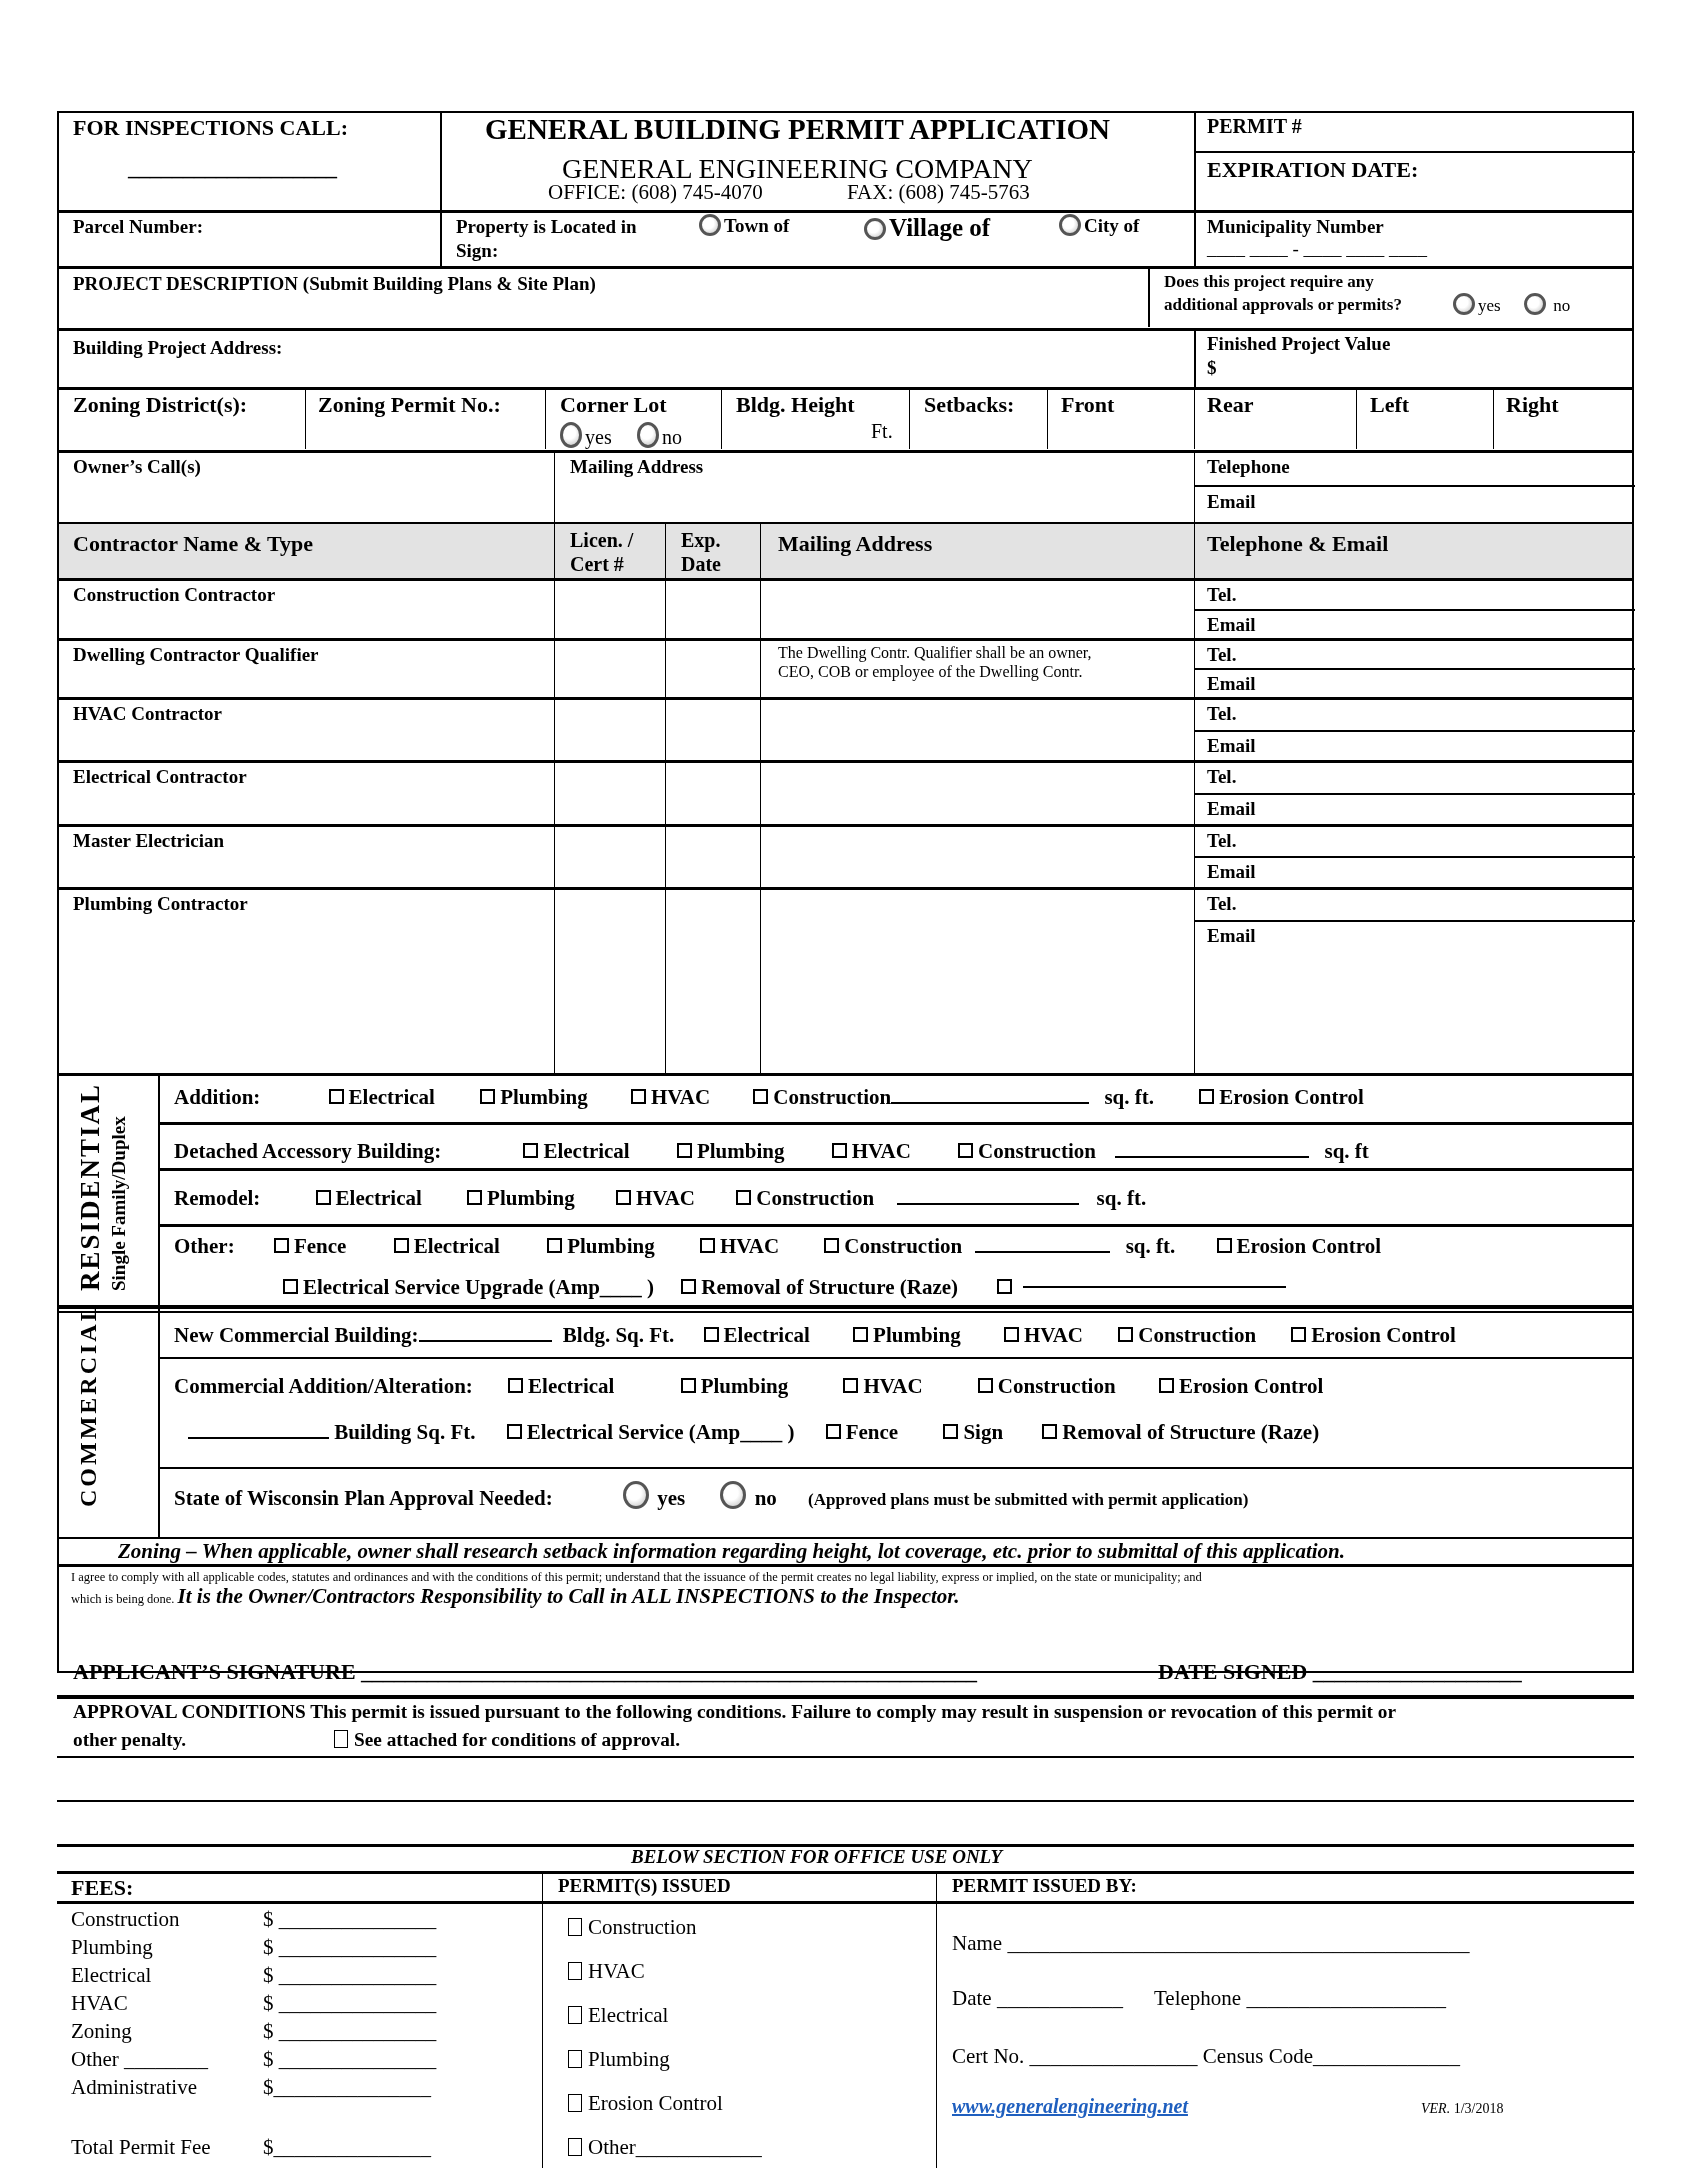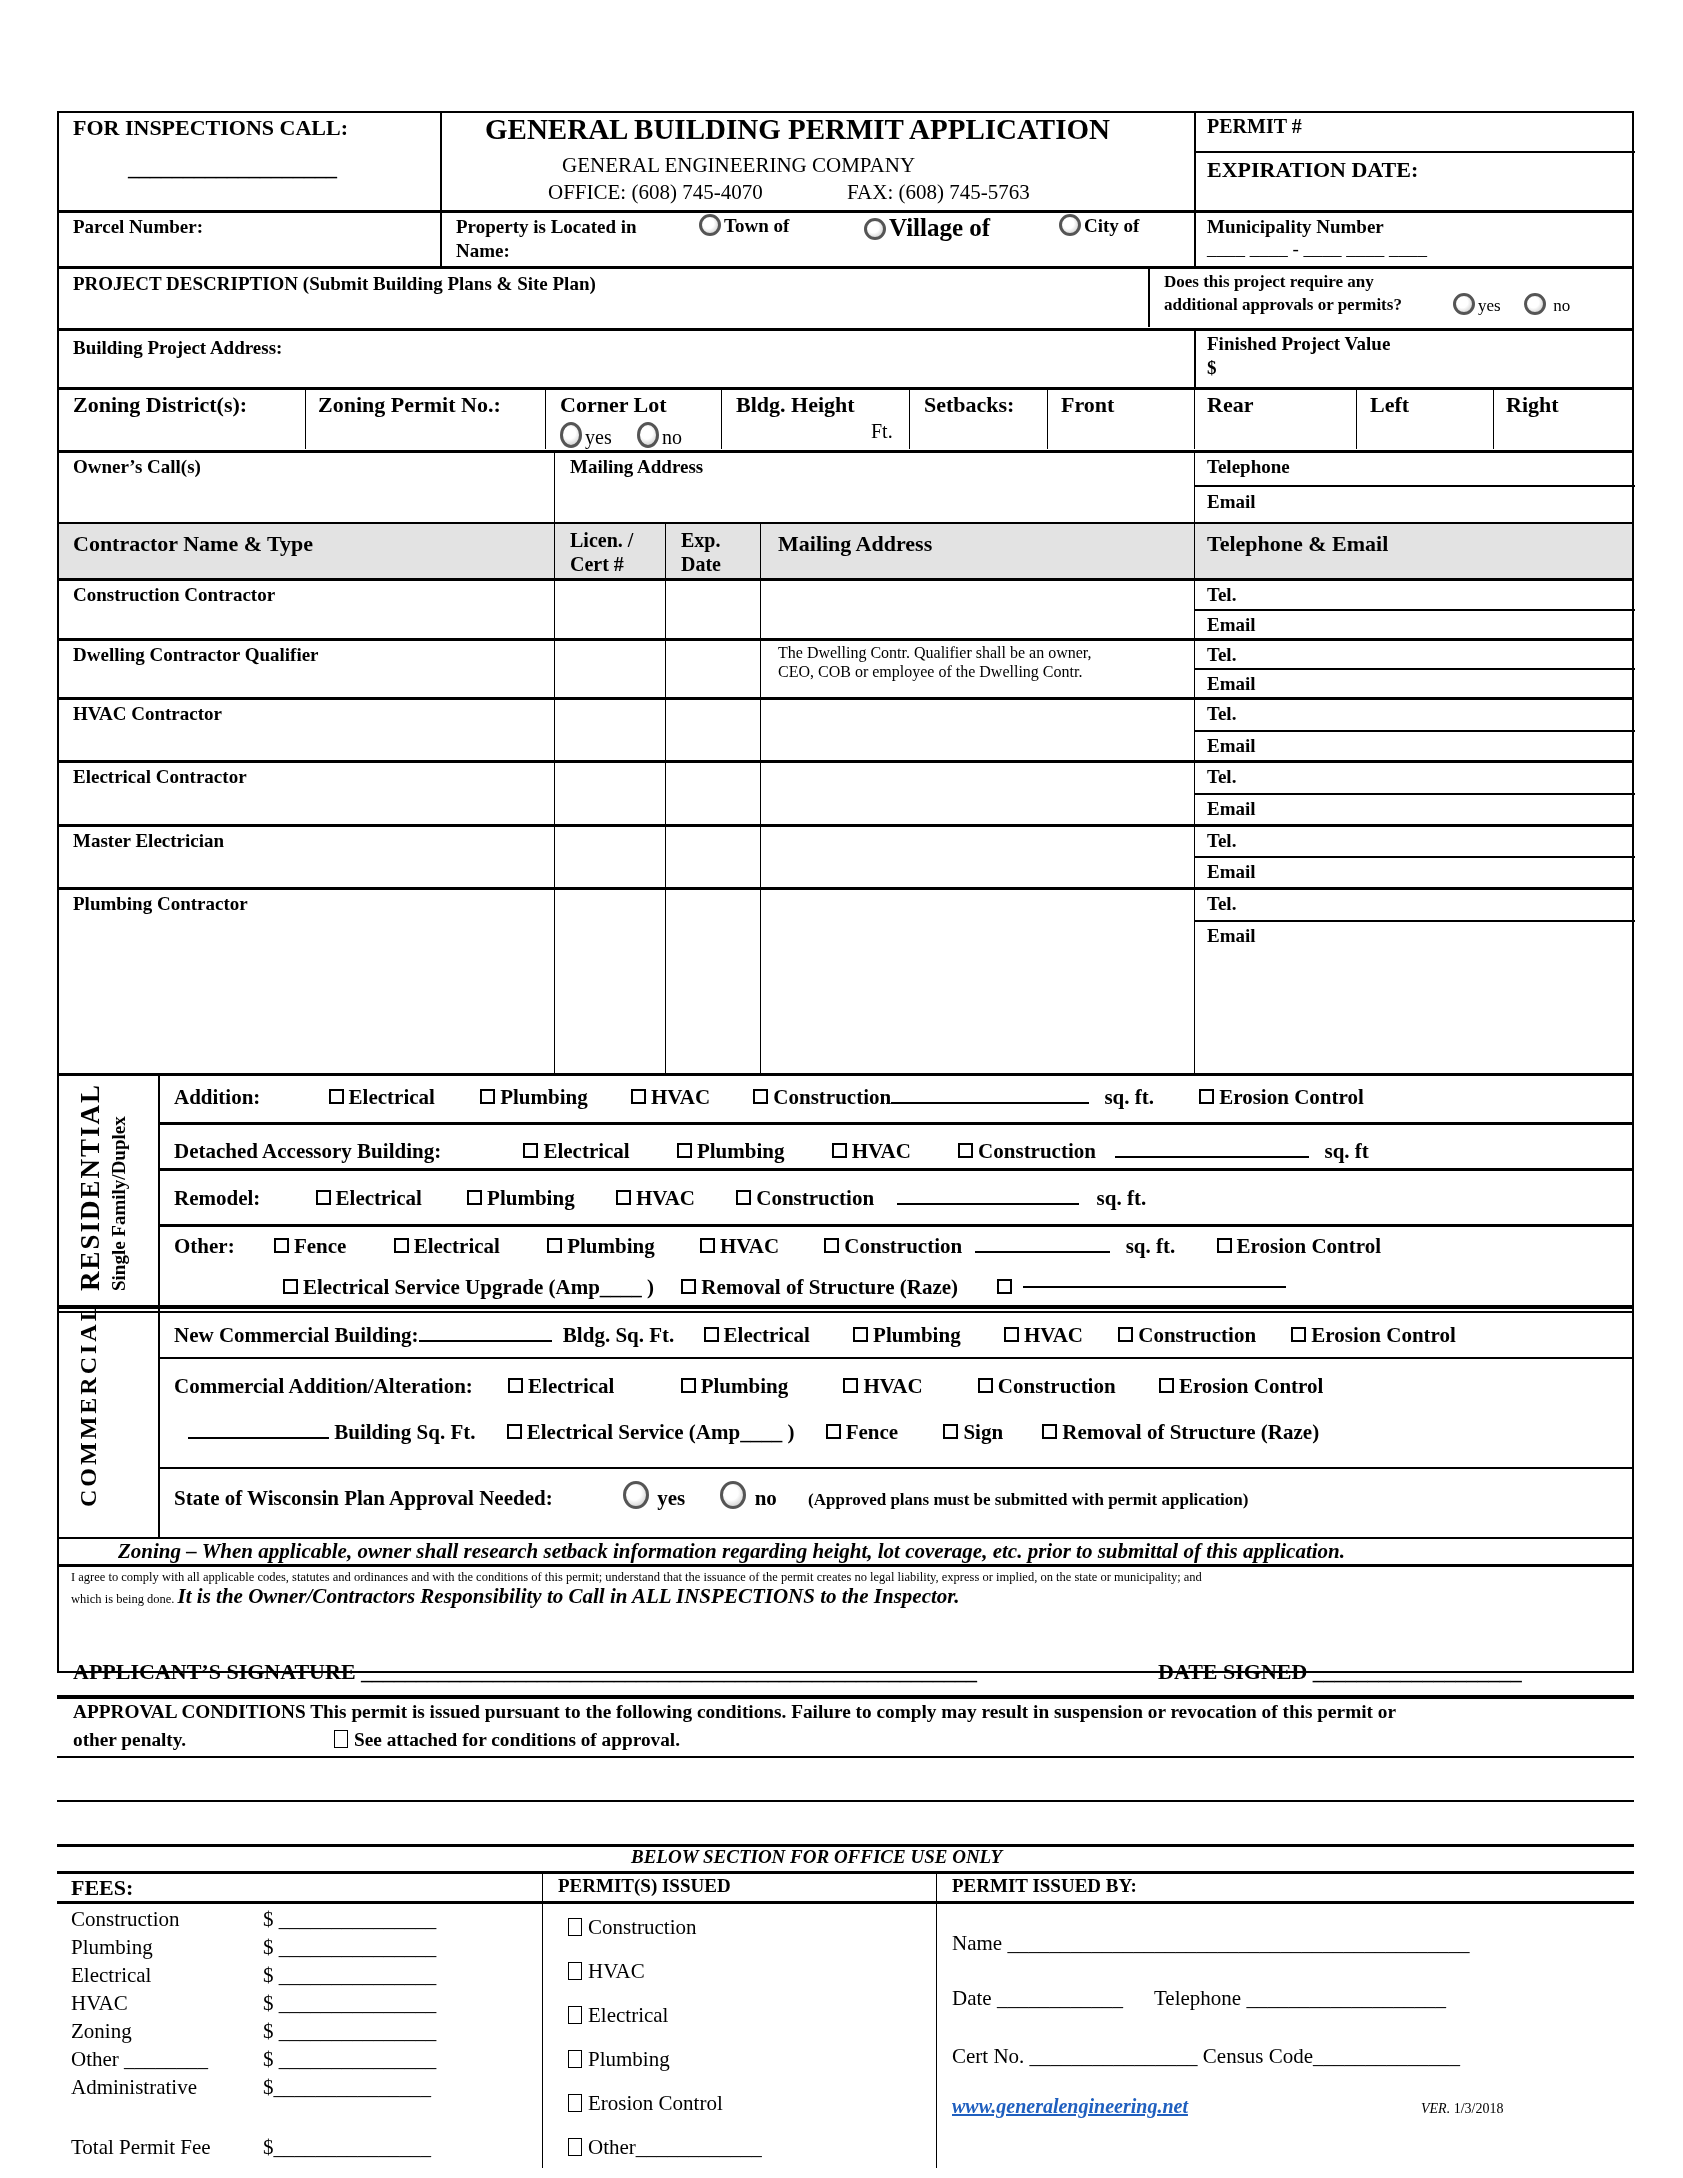--- a/index.html
+++ b/index.html
@@ -29,30 +29,30 @@
   <div class="vline" style="left:383px;top:0;height:156px;border-left-width:2px;"></div>
   <div class="vline" style="left:1137px;top:0;height:156px;border-left-width:2px;"></div>
   <div class="hline" style="left:1137px;top:40px;width:441px;"></div>
   <div class="hline" style="left:0;top:99px;width:1577px;border-top-width:3px;"></div>
   <div class="hline" style="left:0;top:155px;width:1577px;border-top-width:3px;"></div>
 
   <div class="t b" style="left:16px;top:4px;font-size:22px;">FOR INSPECTIONS CALL:</div>
   <div class="t b" style="left:71px;top:44px;font-size:22px;">___________________</div>
 
   <div class="t b" style="left:428px;top:2px;font-size:29px;">GENERAL BUILDING PERMIT APPLICATION</div>
-  <div class="t" style="left:505px;top:42px;font-size:21px;">GENERAL ENGINEERING COMPANY</div>
+  <div class="t" style="left:505px;top:42px;font-size:28px;">GENERAL ENGINEERING COMPANY</div>
   <div class="t" style="left:491px;top:69px;font-size:21px;">OFFICE:   (608) 745-4070</div>
   <div class="t" style="left:790px;top:69px;font-size:21px;">FAX:  (608) 745-5763</div>
 
   <div class="t b" style="left:1150px;top:4px;font-size:20px;">PERMIT #</div>
   <div class="t b" style="left:1150px;top:46px;font-size:22px;">EXPIRATION DATE:</div>
 
   <div class="t b" style="left:16px;top:105px;font-size:19px;">Parcel Number:</div>
   <div class="t b" style="left:399px;top:105px;font-size:19px;">Property is Located in</div>
-  <div class="t b" style="left:399px;top:129px;font-size:19px;">Name:</div>
+  <div class="t b" style="left:399px;top:129px;font-size:19px;">Sign:</div>
   <div class="t b" style="left:642px;top:103px;font-size:19px;"><span class="radio"></span><span>Town of</span></div>
   <div class="t b" style="left:807px;top:103px;font-size:25px;"><span class="radio"></span><span>Village of</span></div>
   <div class="t b" style="left:1002px;top:103px;font-size:19px;"><span class="radio"></span><span>City of</span></div>
   <div class="t b" style="left:1150px;top:105px;font-size:19px;">Municipality Number</div>
   <div class="t" style="left:1150px;top:127px;font-size:19px;">____  ____ - ____  ____  ____</div>
 
   <div class="vline" style="left:1091px;top:155px;height:61px;border-left-width:2px;"></div>
   <div class="hline" style="left:0;top:217px;width:1577px;border-top-width:3px;"></div>
   <div class="t b" style="left:16px;top:162px;font-size:19px;">PROJECT DESCRIPTION (Submit Building Plans &amp; Site Plan)</div>
   <div class="t b" style="left:1107px;top:161px;font-size:17px;">Does this project require any</div>

